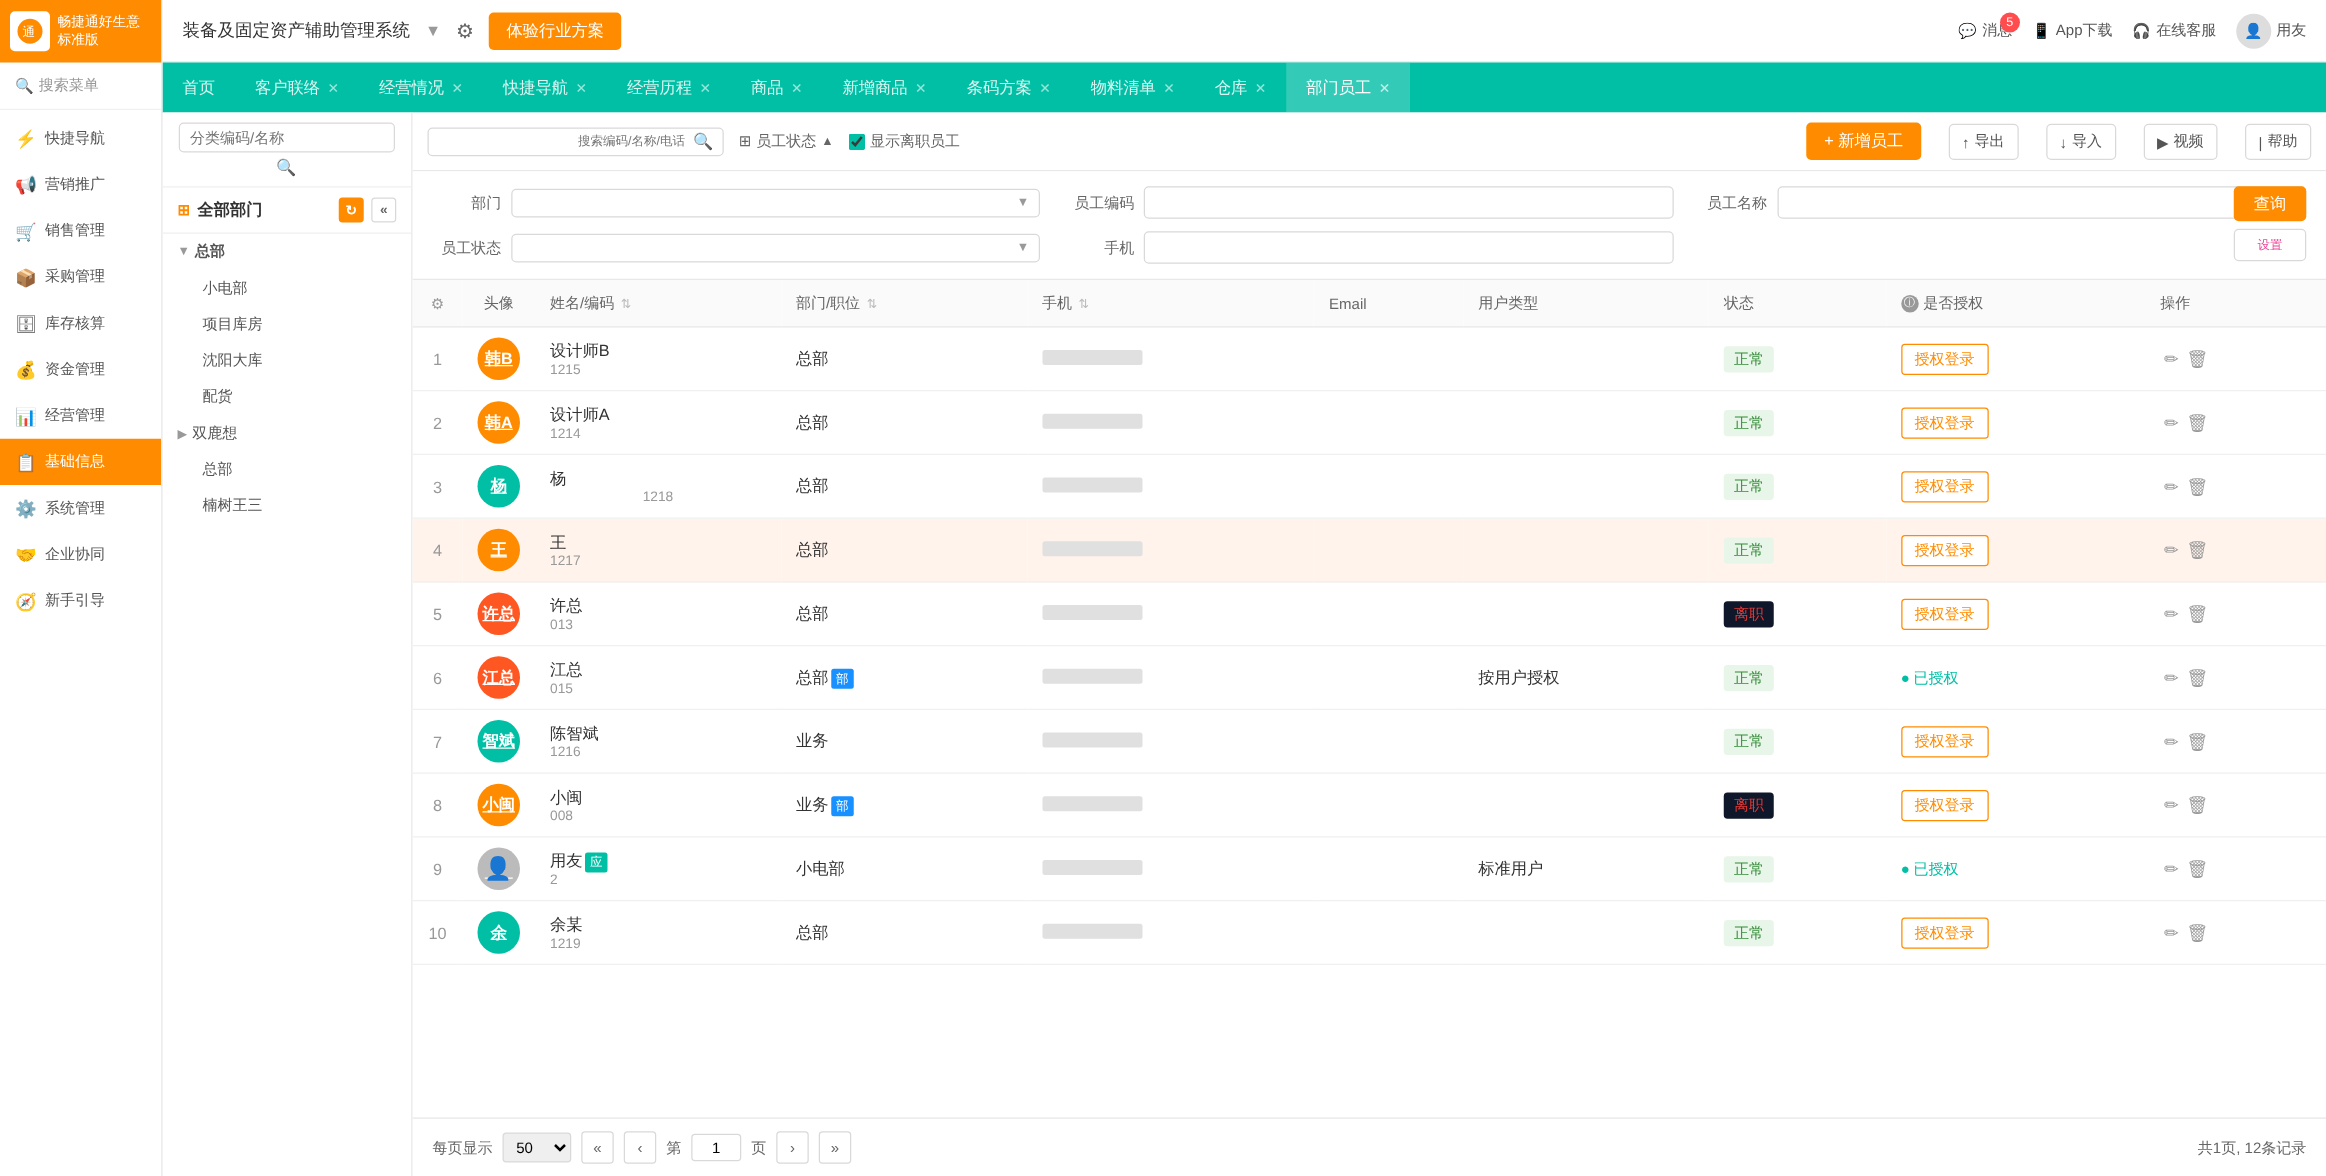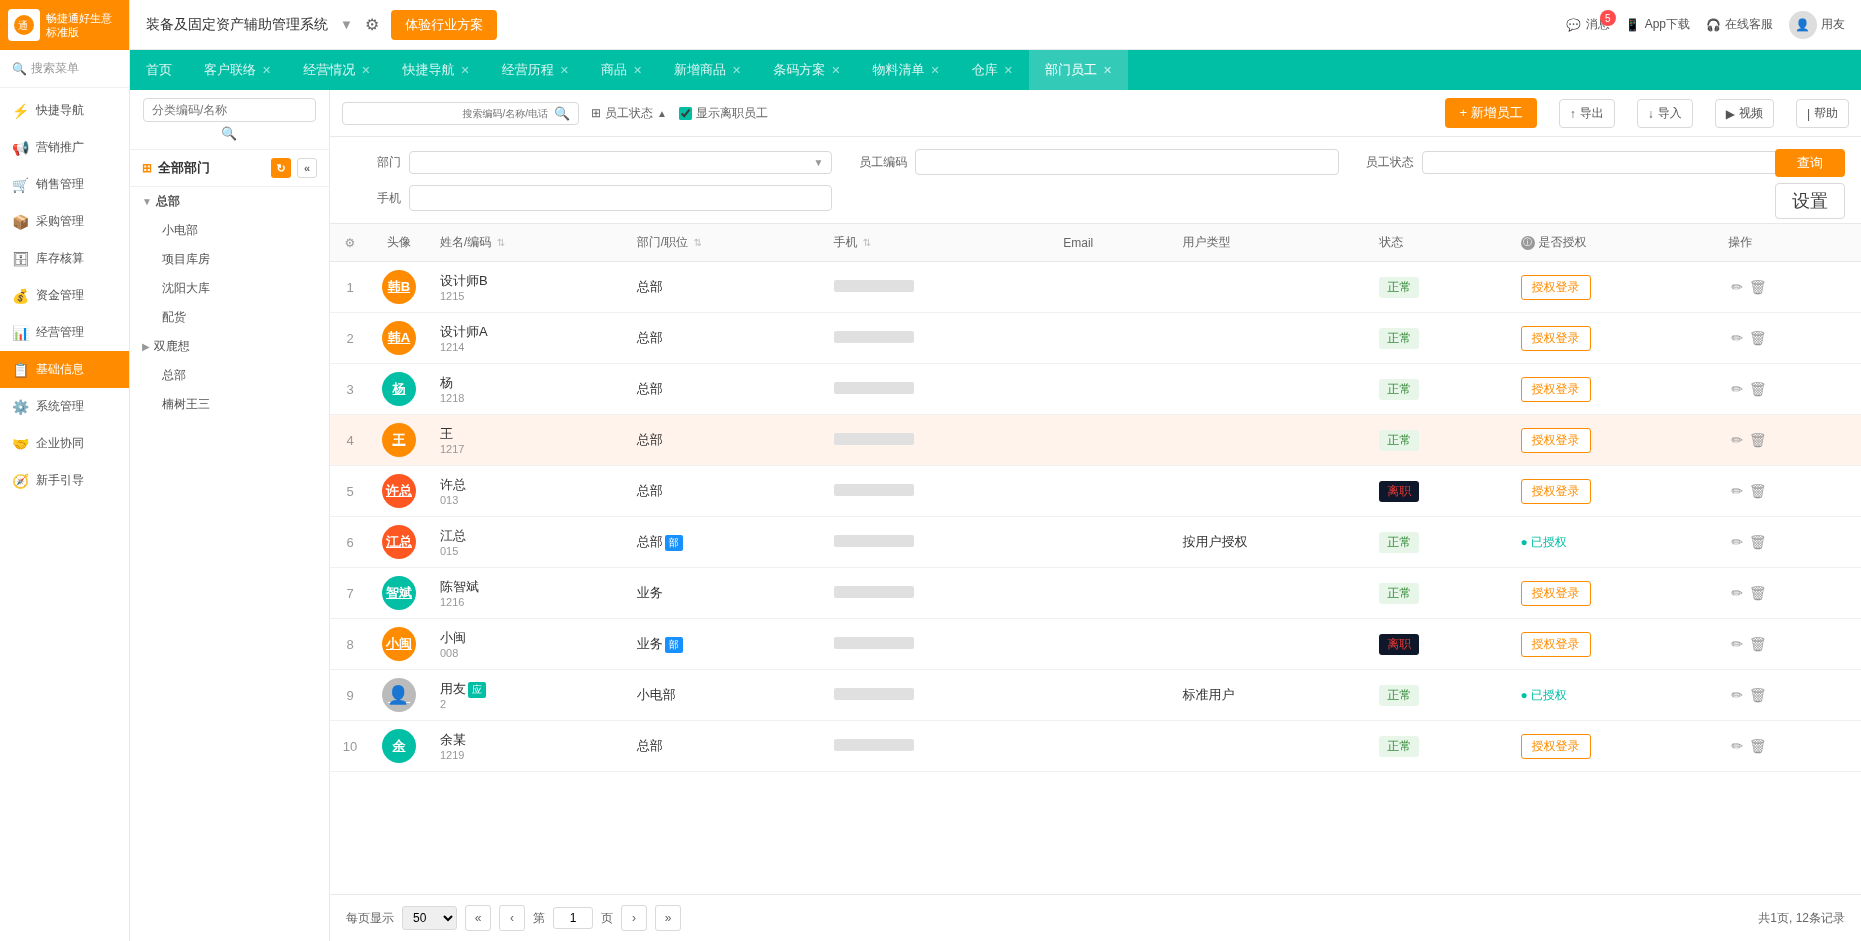--- a/index.html
+++ b/index.html
@@ -70,21 +70,21 @@
 
     
     .filter-panel { background: #fff; padding: 12px 16px; border-bottom: 1px solid #e8e8e8; display: grid; grid-template-columns: 1fr 1fr 1fr; gap: 10px 20px; position: relative; }
     .filter-row { display: flex; align-items: center; gap: 8px; justify-content: center; }
     .filter-label { font-size: 12px; color: #666; white-space: nowrap; min-width: 55px; text-align: right; }
     .filter-select { flex: 1; border: 1px solid #d9d9d9; border-radius: 4px; padding: 5px 8px; font-size: 12px; outline: none; display: flex; align-items: center; justify-content: space-between; cursor: pointer; }
     .filter-input { flex: 1; border: 1px solid #d9d9d9; border-radius: 4px; padding: 5px 8px; font-size: 12px; outline: none; }
     .filter-select-arrow { color: #999; font-size: 10px; }
     .filter-actions { display: flex; flex-direction: column; gap: 6px; position: absolute; right: 16px; top: 12px; }
     .btn-query { background: #ff8c00; color: #fff; border: none; padding: 5px 16px; border-radius: 4px; cursor: pointer; font-size: 13px; }
-    .btn-reset { background: #fff; color: #404040; border: 1px solid #d9d9d9; padding: 5px 16px; border-radius: 4px; cursor: pointer; font-size: 18px; }
+    .btn-reset { background: #fff; color: #ec4899; border: 1px solid #d9d9d9; padding: 5px 16px; border-radius: 4px; cursor: pointer; font-size: 10px; }
 
     
     .table-wrap { flex: 1; overflow: auto; background: #fff; }
     table { width: 100%; border-collapse: collapse; font-size: 13px; }
     thead tr { background: #fafafa; }
     th { padding: 10px 12px; text-align: left; color: #666; font-weight: normal; border-bottom: 1px solid #e8e8e8; white-space: nowrap; font-size: 12px; }
     td { padding: 8px 12px; border-bottom: 1px solid #f0f0f0; vertical-align: middle; }
     tr.highlighted td { background: #fff3ec; }
     .avatar-circle { width: 34px; height: 34px; border-radius: 50%; display: flex; align-items: center; justify-content: center; color: #fff; font-size: 13px; font-weight: bold; text-decoration: underline; }
     .status-badge { display: inline-block; padding: 2px 8px; border-radius: 3px; font-size: 12px; }
@@ -344,20 +344,24 @@
       <div class="filter-panel">
         <div class="filter-row">
           <span class="filter-label">部门</span>
           <div class="filter-select" style="min-width:160px;">
             <span></span>
             <span class="filter-select-arrow">▼</span>
           </div>
         </div>
         <div class="filter-row">
           <span class="filter-label">员工编码</span>
+          <input type="text" class="filter-input" style="min-width: 160px;">
+        </div>
+        <div class="filter-row">
+          <span class="filter-label">员工名称</span>
           <input type="text" class="filter-input" style="min-width: 160px;">
         </div>
         <div class="filter-row">
           <span class="filter-label">员工状态</span>
           <div class="filter-select" style="min-width:160px;">
             <span></span>
             <span class="filter-select-arrow">▼</span>
           </div>
         </div>
         <div class="filter-row">
@@ -425,21 +429,21 @@
                 <td><button class="auth-btn">授权登录</button></td>
                 <td><span class="op-btn">✏</span><span class="op-btn">🗑</span></td>
               </tr>
               <tr>
                 <td class="col-num">3</td>
                 <td class="col-avatar">
                   <div class="avatar-circle" style="background: rgb(0, 191, 165); margin: 0px auto; font-size: 13px;">杨</div>
                 </td>
                 <td>
                   <div style="font-weight:500;">杨</div>
-                  <div style="color:#999;font-size:11px;">1218</div>
+                  <div style="color:#999;font-size:11px;text-align:center;">1218</div>
                 </td>
                 <td>总部</td>
                 <td><span class="phone-blur"></span></td>
                 <td></td>
                 <td></td>
                 <td><span class="status-badge status-normal">正常</span></td>
                 <td><button class="auth-btn">授权登录</button></td>
                 <td><span class="op-btn">✏</span><span class="op-btn">🗑</span></td>
               </tr>
               <tr class="highlighted">

